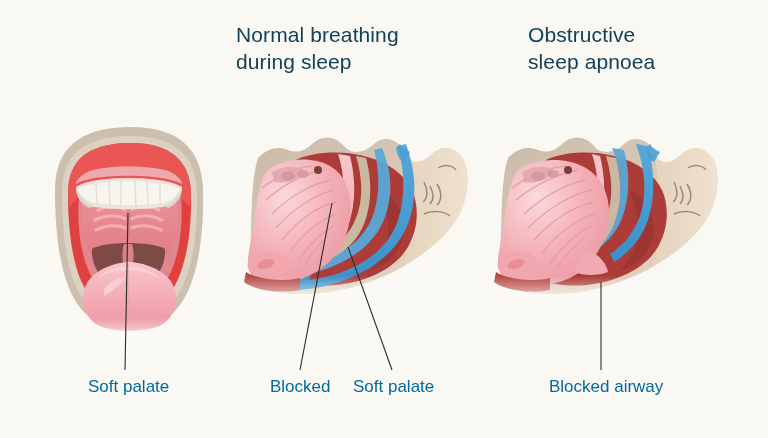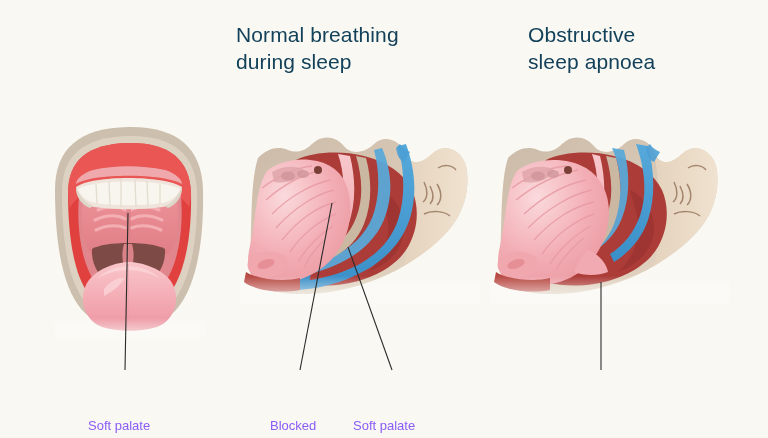--- a/index.html
+++ b/index.html
@@ -25,25 +25,24 @@
     font-weight:400;
     letter-spacing:0.1px;
     white-space:pre-line;
   }
   #heading-normal { left:236px; top:22px; width:276px; }
   #heading-osa    { left:528px; top:22px; width:260px; }
 
   
   .caption {
     position:absolute;
-    color:#8b5cf6;
-    font-size:13px;
+    color:#0369a1;
+    font-size:17px;
     line-height:1.2;
     white-space:nowrap;
-    margin-top:41px;
   }
   #caption-soft-palate-mouth { left:88px;  top:377px; }
   #caption-tongue            { left:270px; top:377px; }
   #caption-soft-palate-head  { left:353px; top:377px; }
   #caption-blocked-airway    { left:549px; top:377px; }
 
   
   .art { position:absolute; left:0; top:0; width:768px; height:438px; }
   .leader { position:absolute; left:0; top:0; width:768px; height:438px; }
 </style>
@@ -425,14 +424,15 @@
 
   <div class="heading" id="heading-osa">Obstructive
 sleep apnoea</div>
 
   <div class="caption" id="caption-soft-palate-mouth">Soft palate</div>
 
   <div class="caption" id="caption-tongue">Blocked</div>
 
   <div class="caption" id="caption-soft-palate-head">Soft palate</div>
 
+  <div class="caption" id="caption-blocked-airway">Blocked airway</div>
 
 </div>
 
 </body></html>

